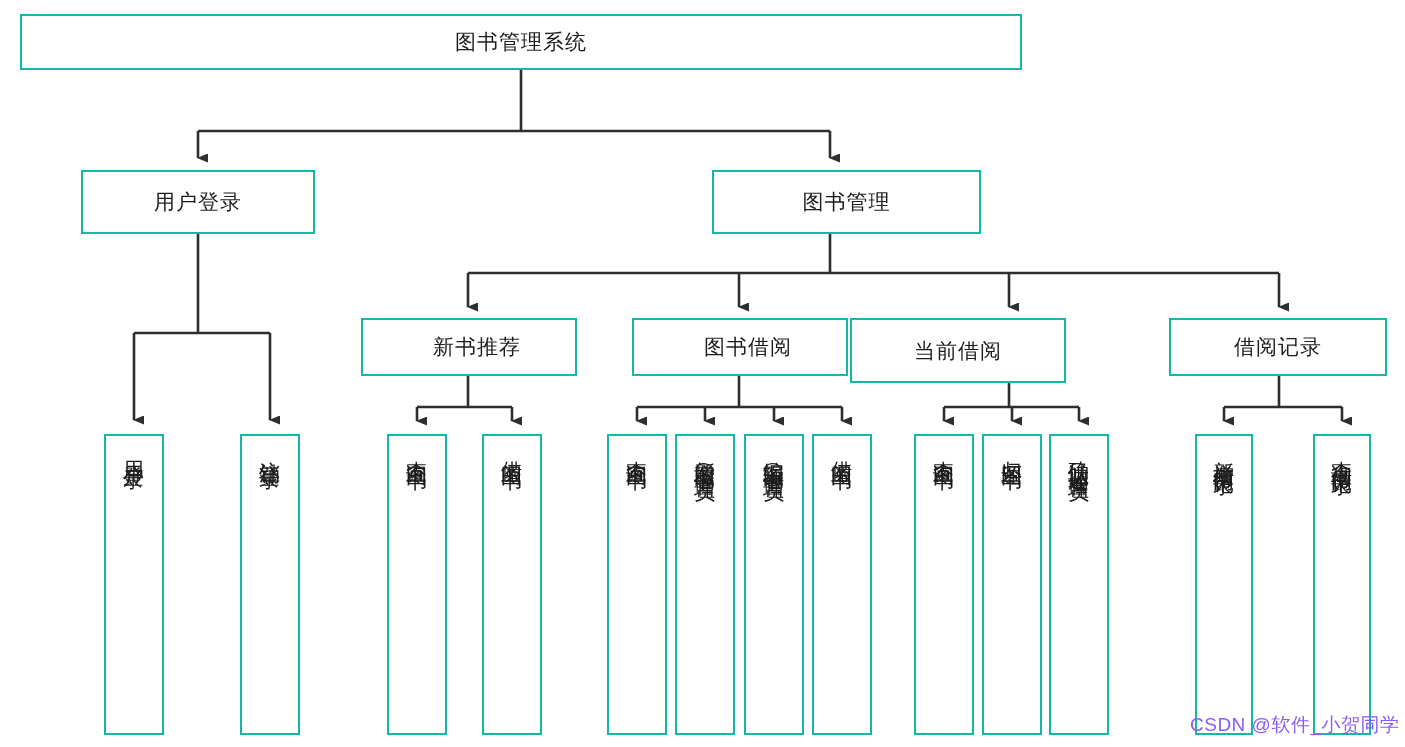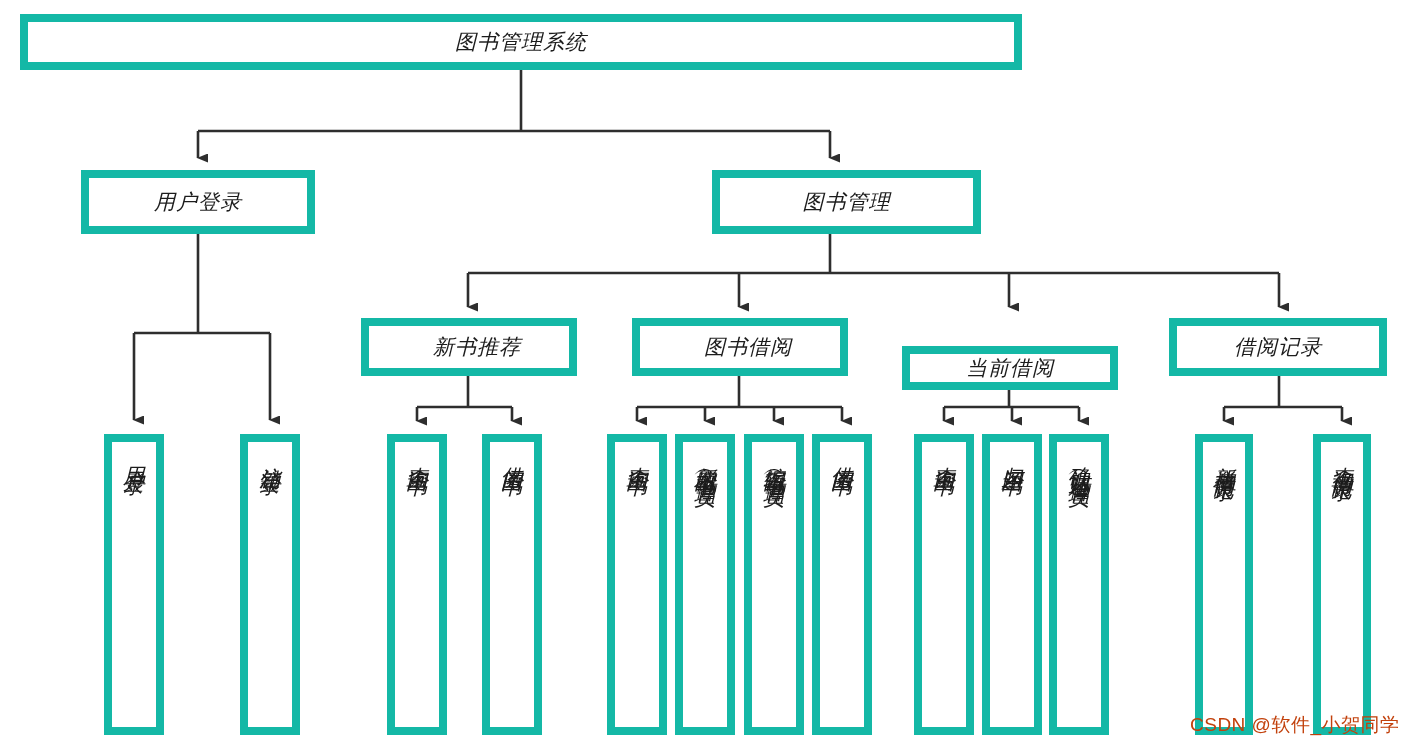--- a/index.html
+++ b/index.html
@@ -23,27 +23,26 @@
     position: absolute;
     left: 0;
     top: 0;
     width: 1405px;
     height: 747px;
     pointer-events: none;
   }
   .node-box {
     position: absolute;
     box-sizing: border-box;
-    border: 8px solid #14b8a6;
+    border: 2px solid #14b8a6;
     background: #ffffff;
     display: flex;
     align-items: center;
     justify-content: center;
     color: #1c1c1c;
-    font-style: italic;
   }
   .node-label {
     font-size: 21px;
     line-height: 1.1;
     letter-spacing: 1px;
     white-space: nowrap;
   }
   .node-box.leaf {
     align-items: flex-start;
     justify-content: center;
@@ -55,21 +54,21 @@
     font-size: 21px;
     letter-spacing: 3px;
     line-height: 1;
     white-space: nowrap;
   }
   .watermark {
     position: absolute;
     left: 1190px;
     top: 712px;
     font-size: 19px;
-    color: #c2410c;
+    color: #8b5cf6;
     white-space: nowrap;
     letter-spacing: 0.5px;
   }
 </style>
 </head>
 <body>
 
 <div id="diagram-root">
 
   <svg class="connector-layer" viewBox="0 0 1405 747">
@@ -132,21 +131,21 @@
   <div class="node-box" style="left:712px; top:170px; width:269px; height:64px;">
     <span class="node-label">图书管理</span>
   </div>
 
   <div class="node-box" style="left:361px; top:318px; width:216px; height:58px;padding-left:16px;">
     <span class="node-label">新书推荐</span>
   </div>
   <div class="node-box" style="left:632px; top:318px; width:216px; height:58px;padding-left:16px;">
     <span class="node-label">图书借阅</span>
   </div>
-  <div class="node-box" style="left:902px; top:318px; width:216px; height:44px;margin-top:28px;">
+  <div class="node-box" style="left:850px; top:318px; width:216px; height:65px;">
     <span class="node-label">当前借阅</span>
   </div>
   <div class="node-box" style="left:1169px; top:318px; width:218px; height:58px;">
     <span class="node-label">借阅记录</span>
   </div>
 
   <div class="node-box leaf" style="left:104px; top:434px; width:60px; height:301px;">
     <span class="node-label">用户登录</span>
   </div>
   <div class="node-box leaf" style="left:240px; top:434px; width:60px; height:301px;">

